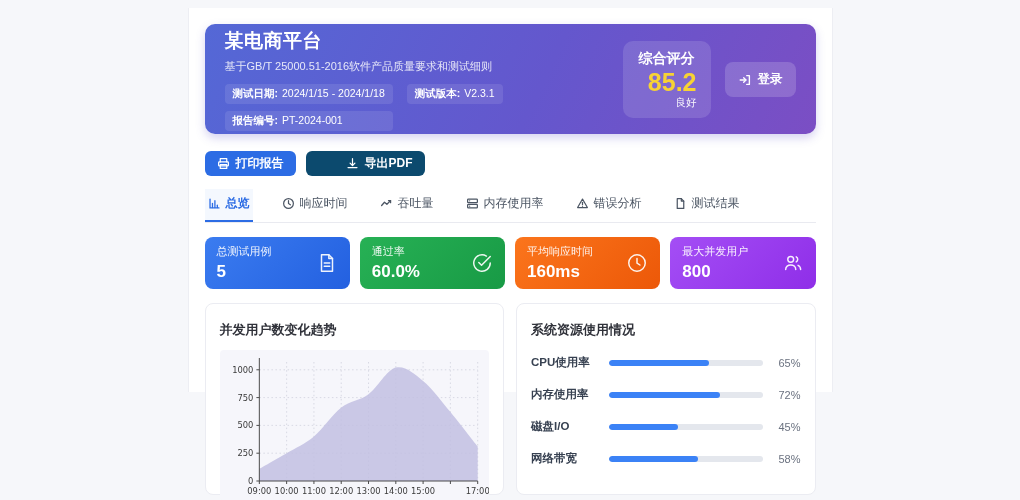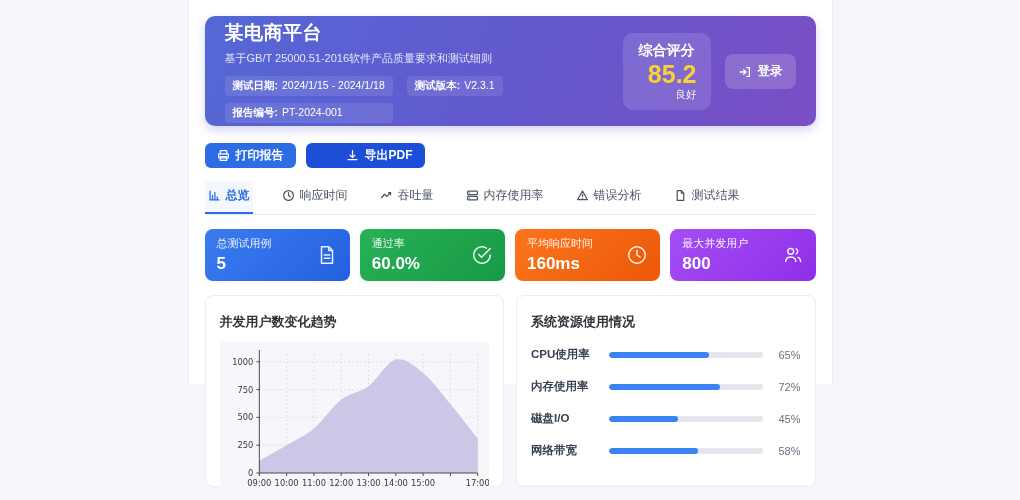--- a/index.html
+++ b/index.html
@@ -3,21 +3,21 @@
 <meta charset="utf-8">
 <style>
   * { box-sizing: border-box; margin: 0; padding: 0; }
   html,body { width: 1020px; height: 500px; }
   body {
     background: #f6f7fa;
     font-family: "Liberation Sans", "DejaVu Sans", sans-serif;
     overflow: hidden;
   }
   .app {
-    width: 645px; height: 384px; margin: 0 auto;
+    width: 645px; height: 384px; margin: 8px auto;
     background: #ffffff;
     border-left: 1px solid #edeef3; border-right: 1px solid #edeef3;
     padding: 16px;
   }
   
   .banner {
     border-radius: 10px;
     background: linear-gradient(115deg, #5468d6 0%, #6457cd 55%, #7b4ec4 100%);
     color: #fff;
     padding: 15px 20px 14px 20px;
@@ -57,21 +57,21 @@
   }
   
   .actions { margin-top: 17px; display: flex; gap: 10px; }
   .btn {
     display: inline-flex; align-items: center; gap: 6px;
     border: none; color: #fff; cursor: pointer;
     border-radius: 6px; padding: 5px 12px; height: 25px;
     font-size: 12px; font-weight: bold; font-family: inherit;
   }
   .btn-print { background: #2c6ce4; }
-  .btn-export { background: #1d4ed8; padding-left: 40px; }
+  .btn-export { background: #0c4a6e; padding-left: 40px; }
   
   .tabs {
     margin-top: 13px;
     display: flex; gap: 26px;
     border-bottom: 1px solid #e9eaf0;
   }
   .tab {
     display: inline-flex; align-items: center; gap: 5px;
     font-size: 12px; color: #4b5563; cursor: pointer;
     padding: 6px 3px 8px 3px;

